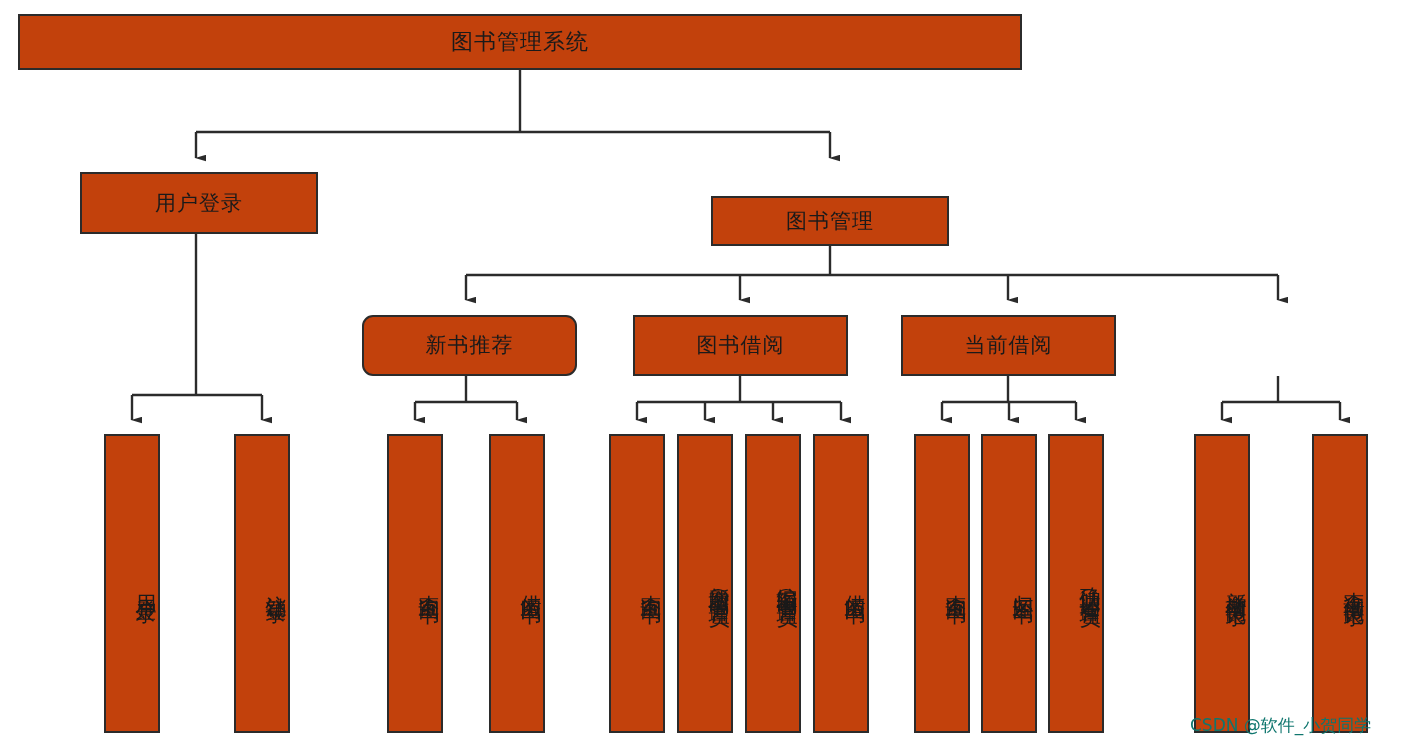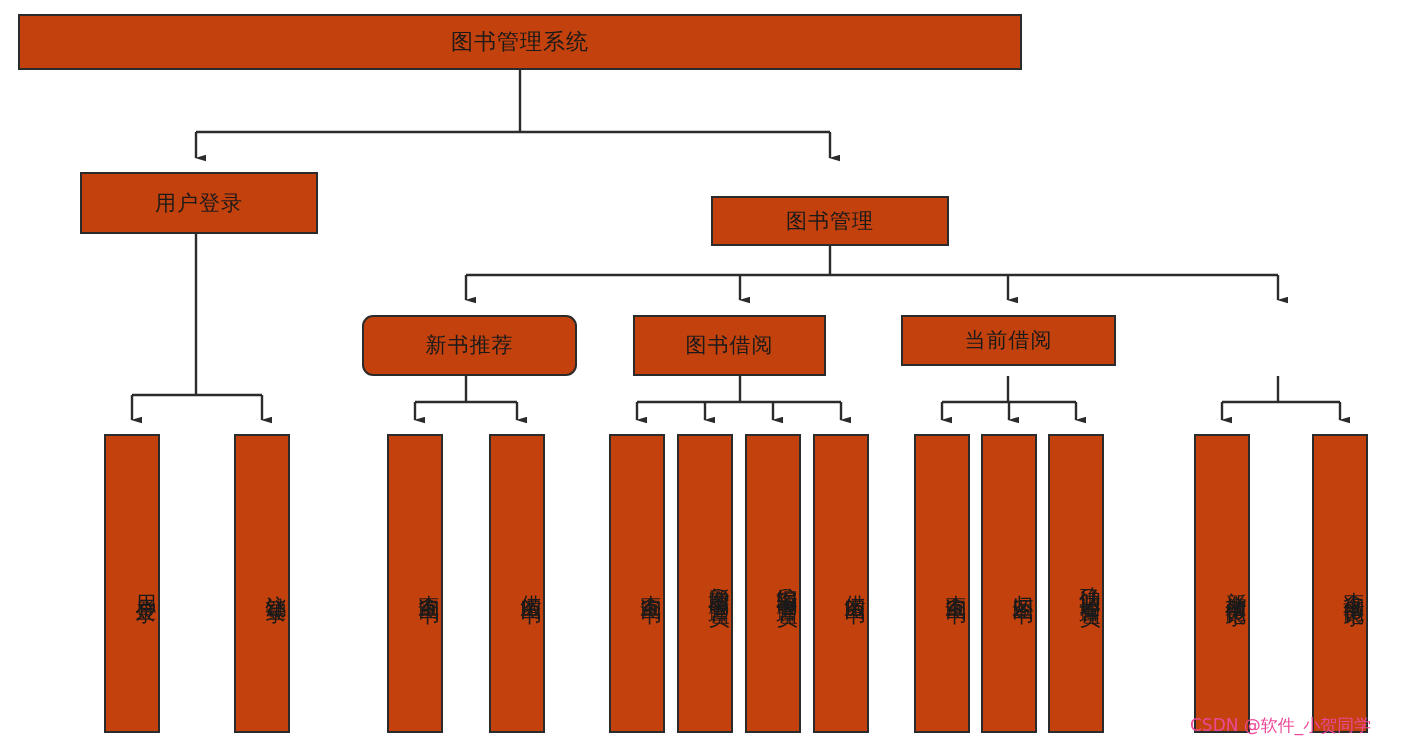--- a/index.html
+++ b/index.html
@@ -50,21 +50,21 @@
   .node.leaf .txt{
     writing-mode:vertical-rl;
     text-orientation:upright;
     white-space:nowrap;
     display:block;
   }
   .node .txt{ display:block; }
   .watermark{
     position:absolute;
     font-size:17px;
-    color:#ec4899;
+    color:#0f766e;
     white-space:nowrap;
     user-select:none;
   }
 </style>
 </head>
 <body>
 
 <div id="stage">
 
   <svg id="edges" viewBox="0 0 1405 747" xmlns="http://www.w3.org/2000/svg">
@@ -127,25 +127,25 @@
   </div>
 
   <div class="node horiz" style="left:711px; top:172px; width:238px; height:50px;margin-top:24px;">
     <span class="txt">图书管理</span>
   </div>
 
   <div class="node horiz" style="left:362px; top:315px; width:215px; height:61px;border-radius:11px;">
     <span class="txt">新书推荐</span>
   </div>
 
-  <div class="node horiz" style="left:633px; top:315px; width:193px; height:61px;">
+  <div class="node horiz" style="left:633px; top:315px; width:215px; height:61px;">
     <span class="txt">图书借阅</span>
   </div>
 
-  <div class="node horiz" style="left:901px; top:315px; width:215px; height:51px;">
+  <div class="node horiz" style="left:901px; top:315px; width:215px; height:61px;">
     <span class="txt">当前借阅</span>
   </div>
 
 
   <div class="node leaf" style="left:104px; top:434px; width:56px; height:299px;">
     <span class="txt">用户登录</span>
   </div>
 
   <div class="node leaf" style="left:234px; top:434px; width:56px; height:299px;">
     <span class="txt">注销登录</span>

